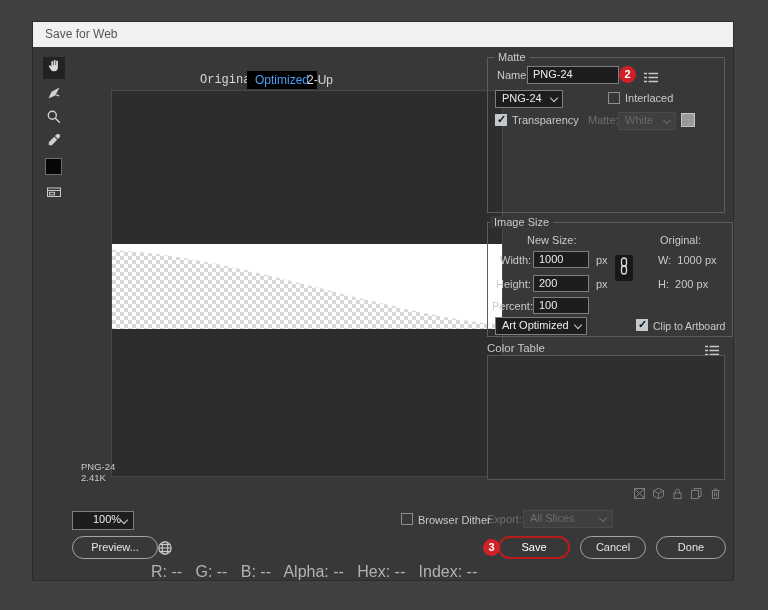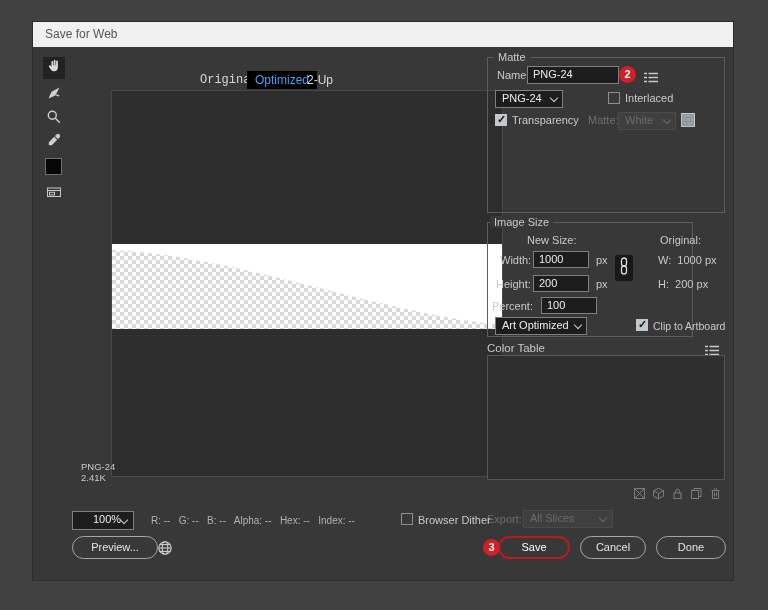--- a/index.html
+++ b/index.html
@@ -56,21 +56,21 @@
 
   
   .pill { position:absolute; height:23px; border:1px solid #a5a5a5; border-radius:12px; background:transparent; color:#e5e5e5; font-size:11px; text-align:center; line-height:21px; cursor:default; }
   .pill.primary { border:2px solid #b91c1c; color:#fff; line-height:19px; }
 
   
   .badge { position:absolute; width:17px; height:17px; border-radius:50%; background:#cf2127; color:#fff; font-size:11px; font-weight:bold; text-align:center; line-height:17px; z-index:6; }
 
   .ct-box { position:absolute; background:#2f2f2f; border:1px solid #565656; }
   .icon-dim svg { display:block; }
-  .readout { position:absolute; font-size:10px; color:#b2b2b2; white-space:pre; }
+  .readout { position:absolute; font-size:16px; color:#b2b2b2; white-space:pre;margin-top:48px; }
   .matte-swatch { position:absolute; width:14px; height:14px; background:#9aa0a3; border:1px solid #c6c6c6;
     background-image:repeating-linear-gradient(0deg,#8d9396 0 1px,transparent 1px 4px),repeating-linear-gradient(90deg,#8d9396 0 1px,transparent 1px 4px); }
   .chainbox { position:absolute; width:18px; height:26px; background:#181818; border-radius:3px; display:flex; align-items:center; justify-content:center; }
 </style>
 </head>
 <body>
 
 <div id="canvas">
   <div class="dialog">
 
@@ -147,41 +147,41 @@
     <div class="lbl" style="left:592px; top:70px;">Interlaced</div>
     <div class="cb checked" style="left:462px; top:92px;"></div>
     <div class="lbl" style="left:479px; top:92px;">Transparency</div>
     <div class="lbl dim" style="left:555px; top:92px;">Matte:</div>
     <div class="dd disabled" style="left:585px; top:90px; width:58px; height:18px;">
       <span>White</span>
       <span class="chev dim" style="right:5px; top:4px;"></span>
     </div>
     <div class="matte-swatch" style="left:648px; top:91px;"></div>
 
-    <div class="group" style="left:454px; top:200px; width:206px; height:115px;">
+    <div class="group" style="left:454px; top:200px; width:246px; height:115px;">
       <span class="legend" style="left:2px;">Image Size</span>
     </div>
     <div class="lbl" style="left:494px; top:212px;">New Size:</div>
     <div class="lbl" style="left:627px; top:212px;">Original:</div>
     <div class="lbl" style="left:467px; top:232px;">Width:</div>
     <div class="field" style="left:500px; top:229px; width:56px; height:17px;">1000</div>
     <div class="lbl" style="left:563px; top:232px;">px</div>
     <div class="chainbox" style="left:582px; top:233px;">
       <span><svg width="12" height="20" viewBox="0 0 12 20" fill="none" stroke="#dcdcdc" stroke-width="1.3">
             <rect x="3.5" y="2" width="5" height="8" rx="2.5"></rect>
             <rect x="3.5" y="10" width="5" height="8" rx="2.5"></rect>
           </svg></span>
     </div>
     <div class="lbl" style="left:625px; top:232px;">W:  1000 px</div>
     <div class="lbl" style="left:463px; top:256px;">Height:</div>
     <div class="field" style="left:500px; top:253px; width:56px; height:17px;">200</div>
     <div class="lbl" style="left:563px; top:256px;">px</div>
     <div class="lbl" style="left:625px; top:256px;">H:  200 px</div>
     <div class="lbl" style="left:459px; top:278px;">Percent:</div>
-    <div class="field" style="left:500px; top:275px; width:56px; height:17px;margin-left:8px;">100</div>
+    <div class="field" style="left:500px; top:275px; width:56px; height:17px;">100</div>
     <div class="dd" style="left:462px; top:295px; width:92px; height:18px;">
       <span>Art Optimized</span>
       <span class="chev" style="right:5px; top:4px;"></span>
     </div>
     <div class="cb checked" style="left:603px; top:297px;"></div>
     <div class="lbl small" style="left:620px; top:298px;">Clip to Artboard</div>
 
     <div class="lbl" style="left:454px; top:320px; font-size:11.5px;">Color Table</div>
     <div class="abs" style="left:672px; top:320px;">
       <span><svg width="14" height="11" viewBox="0 0 14 11" stroke="#c9c9c9" stroke-width="1.5">

